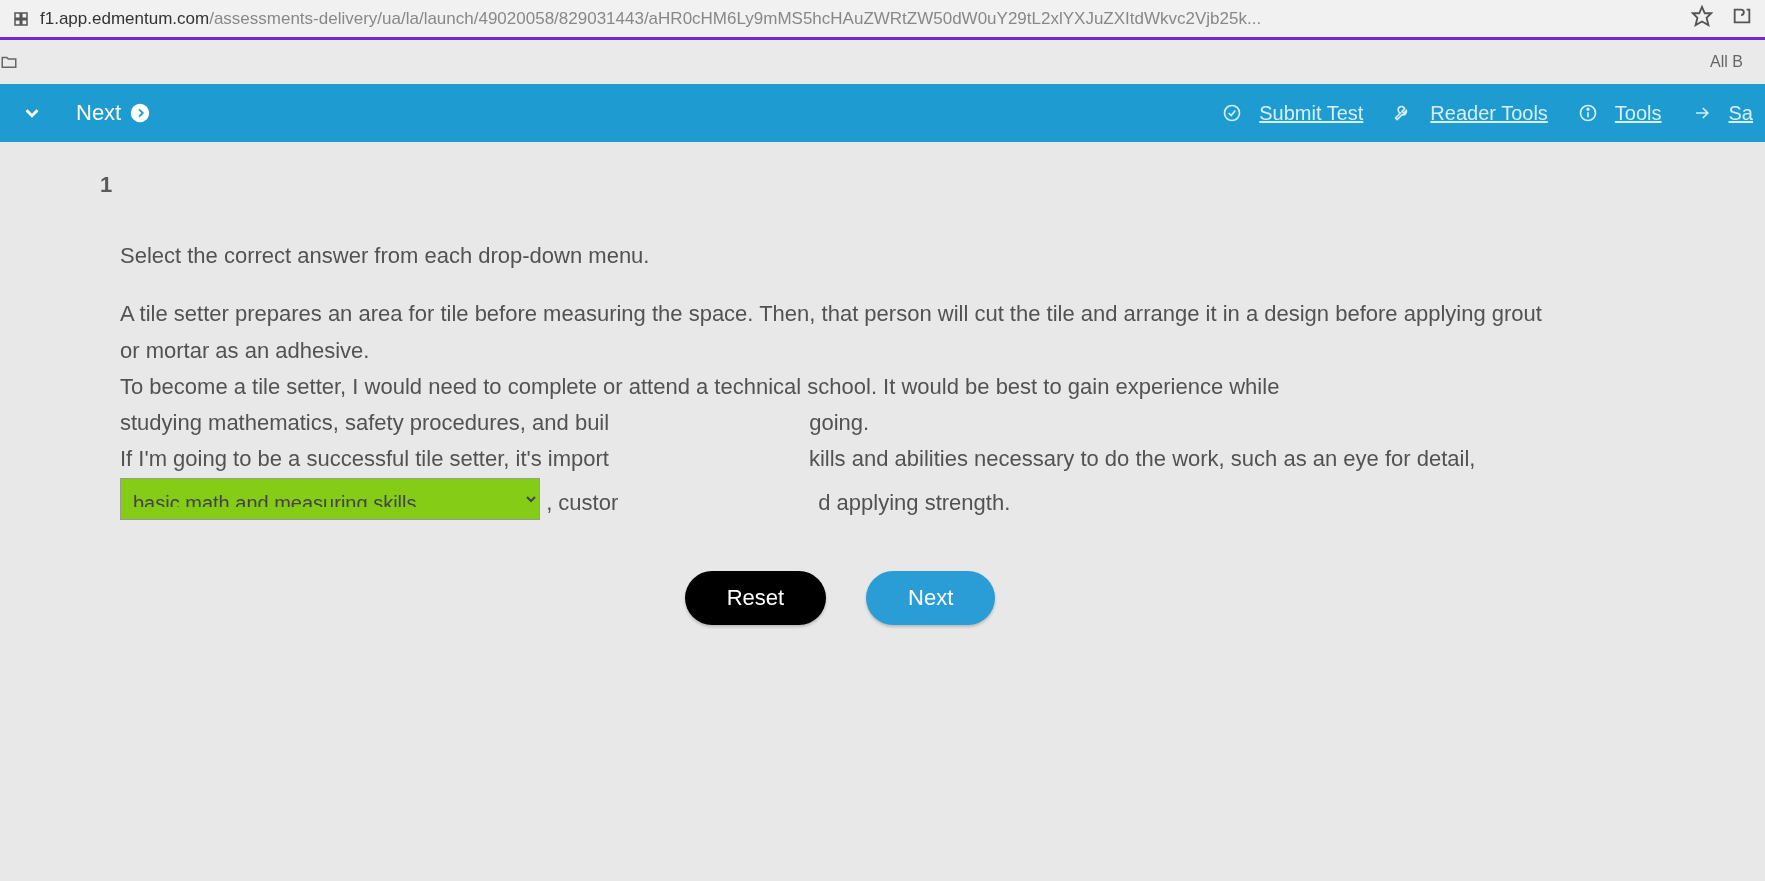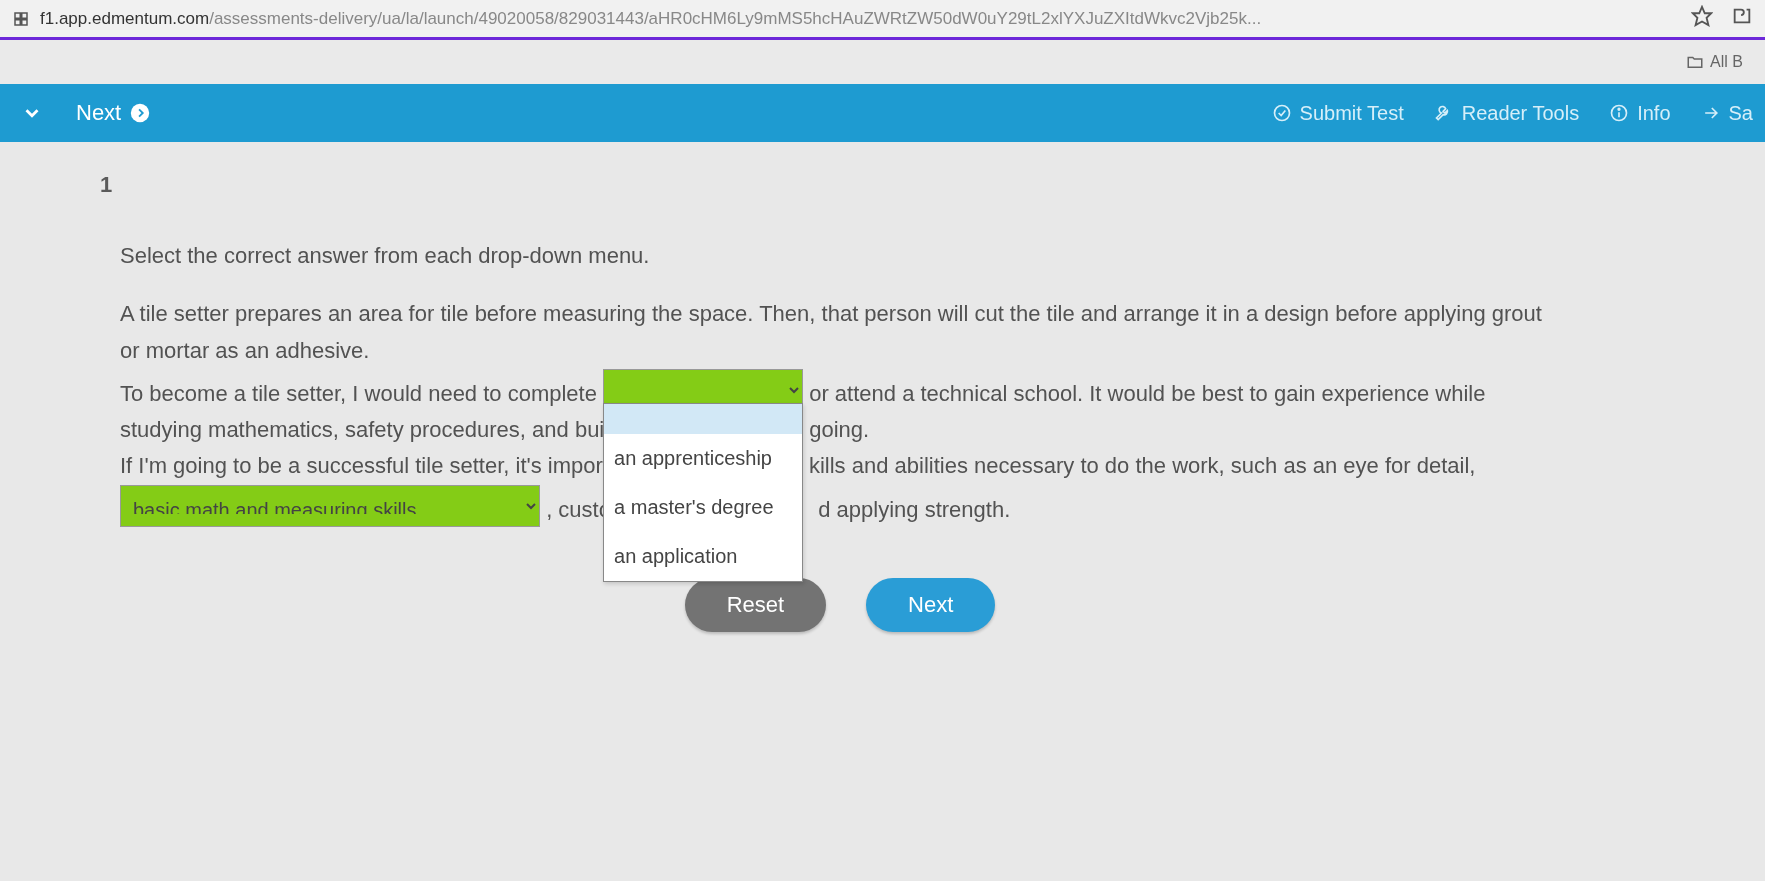--- a/index.html
+++ b/index.html
@@ -23,42 +23,42 @@
 .url-icon { width:18px; height:18px; margin-right:10px; display:inline-flex; }
 .url-text { flex: 1; white-space: nowrap; overflow: hidden; text-overflow: ellipsis; }
 .url-text .dark { color:#333; }
 .url-text .grey { color:#888; }
 .browser-icons { display:flex; gap:18px; align-items:center; color:#555; }
 .browser-icons svg { width:22px; height:22px; }
 .secondary-bar {
   height: 44px;
   background: #eaeaea;
   display:flex;
-  justify-content:flex-end;
+  justify-content:space-between;
   align-items:center;
   padding-right: 22px;
   color:#666;
   font-size:16px;
 }
 .secondary-bar .folder-icon { width:18px; height:18px; margin-right:6px; }
 .blue-header {
   background: #1e9bd1;
   height: 58px;
   display:flex;
   align-items:center;
   padding: 0 12px;
   color:#fff;
   font-size:20px;
 }
 .blue-header .chevron-area { width:40px; display:flex; justify-content:center; align-items:center; cursor:pointer;}
 .blue-header .next-btn { margin-left:24px; display:flex; align-items:center; gap:8px; cursor:pointer; font-size:22px;}
 .blue-header .next-btn .circ { width:22px; height:22px; }
 .blue-header .title { margin-left:50px; font-size:26px; font-weight:400; letter-spacing:0.3px; color:#eaf6fb;}
 .blue-header .spacer { flex:1; }
-.blue-header .tool { display:flex; align-items:center; gap:8px; margin-left:30px; cursor:pointer; color:#d6eff9; font-size:20px;}
+.blue-header .tool { display:flex; align-items:center; gap:17px; margin-left:30px; cursor:pointer; color:#d6eff9; font-size:20px;text-decoration:underline;}
 .blue-header .tool svg { width:20px; height:20px; }
 .content-wrap {
   padding: 30px 90px 0 90px;
 }
 .question-num {
   font-weight: bold;
   font-size: 22px;
   color:#5a5a5a;
   margin-left: 10px;
   margin-bottom: 40px;
@@ -114,21 +114,21 @@
 }
 .pill-btn {
   border:none;
   border-radius: 30px;
   padding: 14px 42px;
   font-size: 22px;
   color:#fff;
   cursor:pointer;
   box-shadow: 0 2px 3px rgba(0,0,0,0.2);
 }
-.pill-reset { background:#737373; }
+.pill-reset { background:#000000; }
 .pill-next { background:#2a9dd6; }
 </style>
 </head>
 <body>
 
 <div class="browser-bar">
   <span class="url-icon">
     <svg viewBox="0 0 24 24" fill="none" stroke="#555" stroke-width="2">
         <rect x="4" y="4" width="7" height="7"></rect>
         <rect x="13" y="4" width="7" height="7"></rect>
@@ -190,50 +190,41 @@
         <path d="M14 7a4 4 0 1 0-5 5l-6 6 2 2 6-6a4 4 0 0 0 5-5l-3 3-2-2 3-3z"></path>
       </svg>
     <span>Reader Tools</span>
   </div>
   <div class="tool">
     <svg viewBox="0 0 24 24" fill="none" stroke="#d6eff9" stroke-width="2">
         <circle cx="12" cy="12" r="9"></circle>
         <line x1="12" y1="11" x2="12" y2="17"></line>
         <circle cx="12" cy="7.5" r="1" fill="#d6eff9"></circle>
       </svg>
-    <span>Info</span>
+    <span>Tools</span>
   </div>
   <div class="tool">
     <svg viewBox="0 0 24 24" fill="none" stroke="#d6eff9" stroke-width="2">
         <path d="M5 12h14M13 6l6 6-6 6"></path>
       </svg>
     <span>Sa</span>
   </div>
 </div>
 
 <div class="content-wrap">
   <div class="question-num">1</div>
 
   <div class="question-body">
     <p>Select the correct answer from each drop-down menu.</p>
 
     <div class="passage">
       <div>A tile setter prepares an area for tile before measuring the space. Then, that person will cut the tile and arrange it in a design before applying grout or mortar as an adhesive.</div>
 
       <div>
         <span>To become a tile setter, I would need to complete </span>
-        <span class="inline-select-wrap">
-          <select class="inline-select sel1"></select>
-          <div class="dropdown-open">
-            <div class="opt blank"></div>
-            <div class="opt">an apprenticeship</div>
-            <div class="opt">a master's degree</div>
-            <div class="opt">an application</div>
-          </div>
-        </span>
         <span> or attend a technical school. It would be best to gain experience while</span>
       </div>
 
       <div>
         <span>studying mathematics, safety procedures, and buil</span><span style="display:inline-block; width:200px;"></span><span>going.</span>
       </div>
 
       <div>
         <span>If I'm going to be a successful tile setter, it's import</span><span style="display:inline-block; width:200px;"></span><span>kills and abilities necessary to do the work, such as an eye for detail,</span>
       </div>

